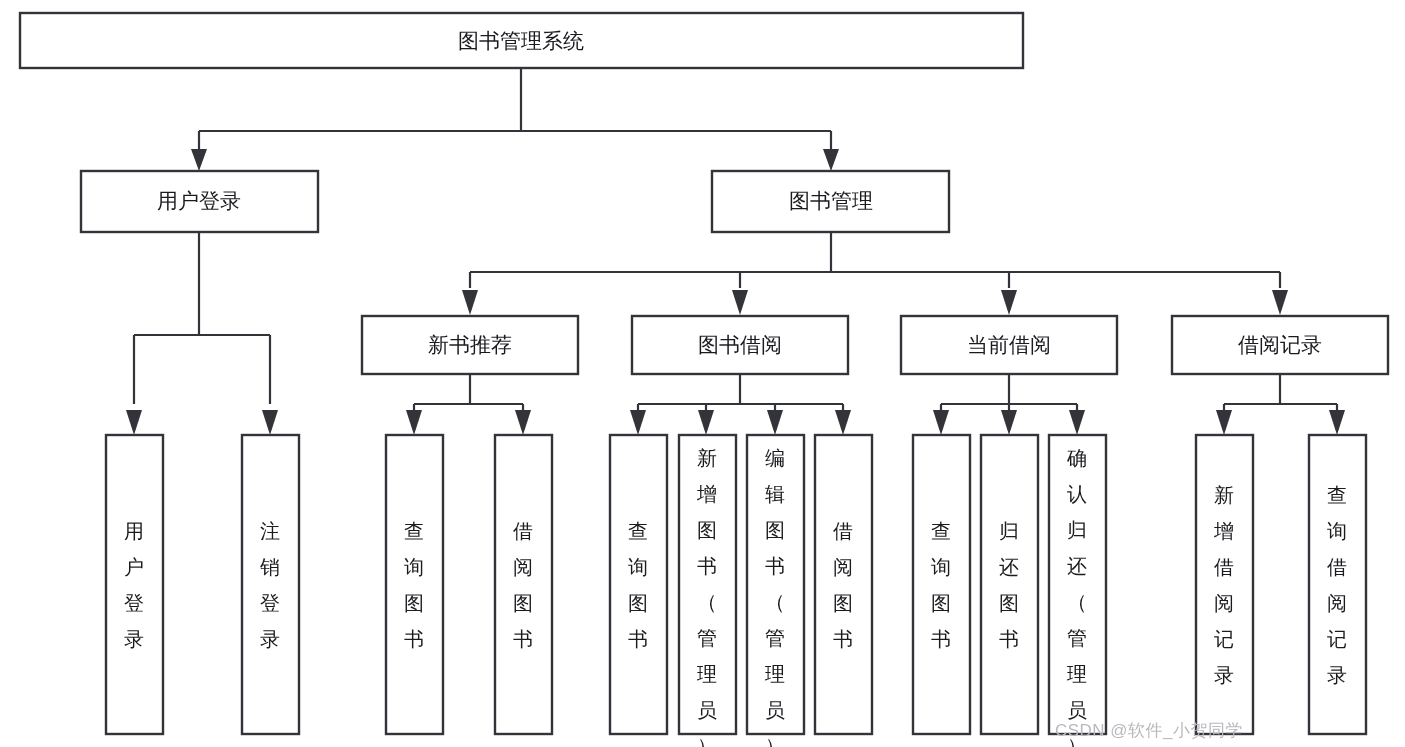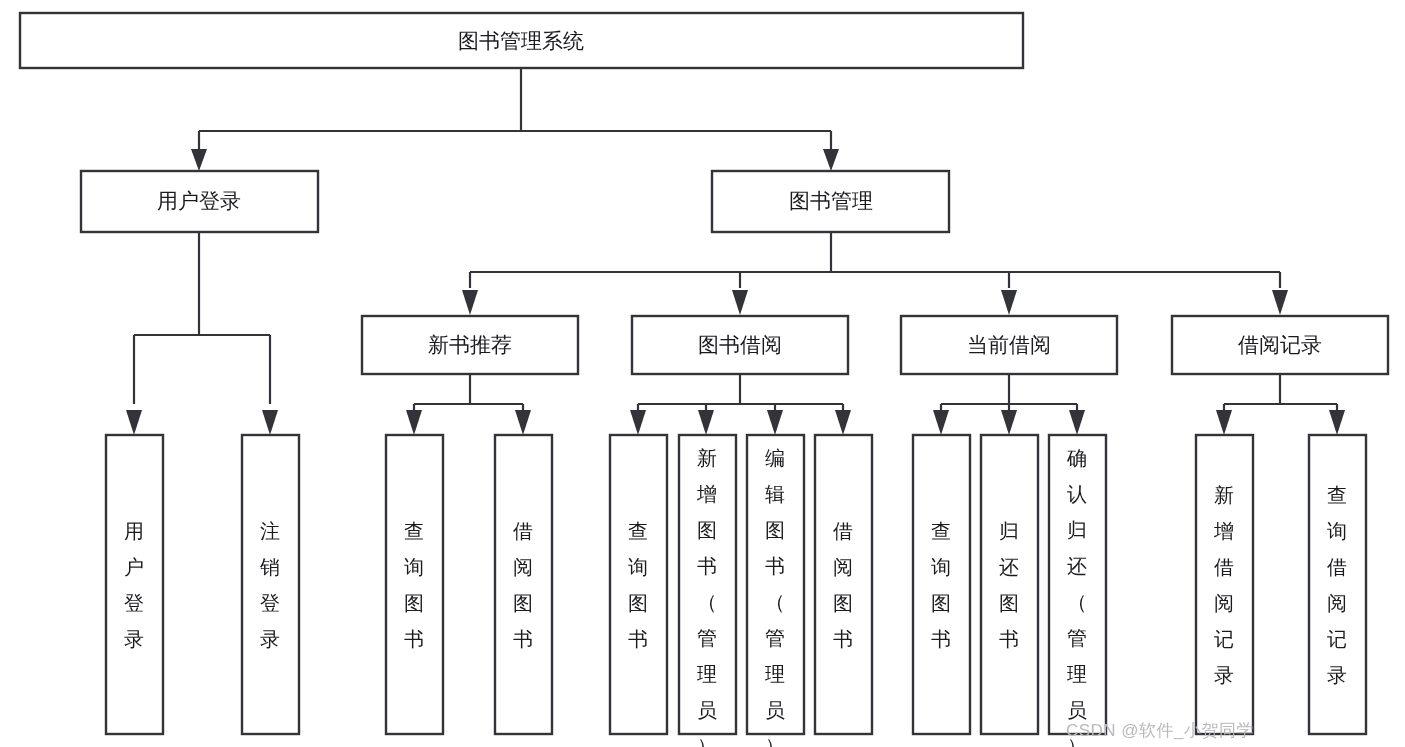--- a/index.html
+++ b/index.html
@@ -44,21 +44,21 @@
     stroke: #33333a;
     stroke-width: 2.2;
     fill: none;
   }
   .arrow-head {
     fill: #33333a;
     stroke: none;
   }
   .watermark {
     position: absolute;
-    right: 9px;
+    right: 20px;
     bottom: 5px;
     font-family: "Liberation Sans", "DejaVu Sans", sans-serif;
     font-size: 17px;
     color: #b9b9bd;
     letter-spacing: 0.5px;
     white-space: nowrap;
     pointer-events: none;
   }
 </style>
 </head>

